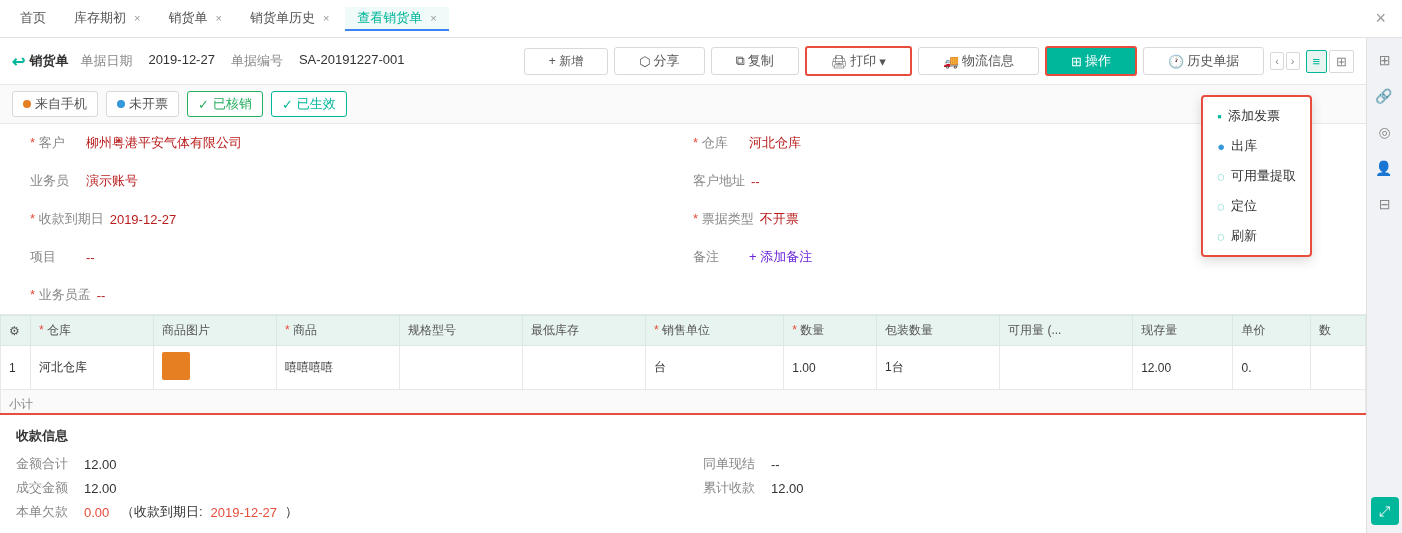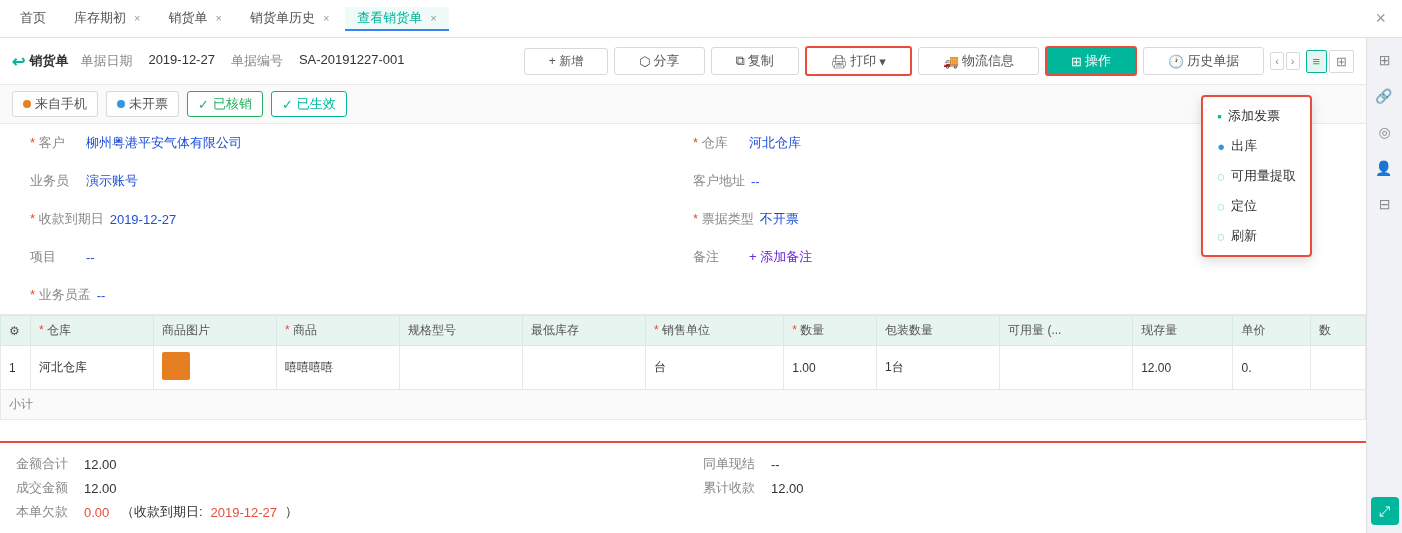--- a/index.html
+++ b/index.html
@@ -164,21 +164,21 @@
     .form-label {
       color: #888;
       white-space: nowrap;
       min-width: 50px;
     }
     .form-label.required::before {
       content: '* ';
       color: #e74c3c;
     }
     .form-value {
-      color: #1d4ed8;
+      color: #b91c1c;
       flex: 1;
     }
 
     
     .table-container {
       flex: 1;
       overflow: auto;
     }
     table {
       width: 100%;
@@ -500,20 +500,21 @@
               <td></td>
             </tr>
             <tr class="subtotal-row">
               <td colspan="13" style="color:#888;">小计</td>
             </tr>
           </tbody>
         </table>
       </div>
 
       <div class="bottom-panel" style="border-top:2px solid #e74c3c;">
+        <div class="bottom-panel-title">收款信息</div>
         <div class="bottom-grid">
           <div class="bottom-row">
             <span class="bottom-label">金额合计</span>
             <span class="bottom-value">12.00</span>
           </div>
           <div class="bottom-row">
             <span class="bottom-label">同单现结</span>
             <span class="bottom-value">--</span>
           </div>
           <div class="bottom-row">

